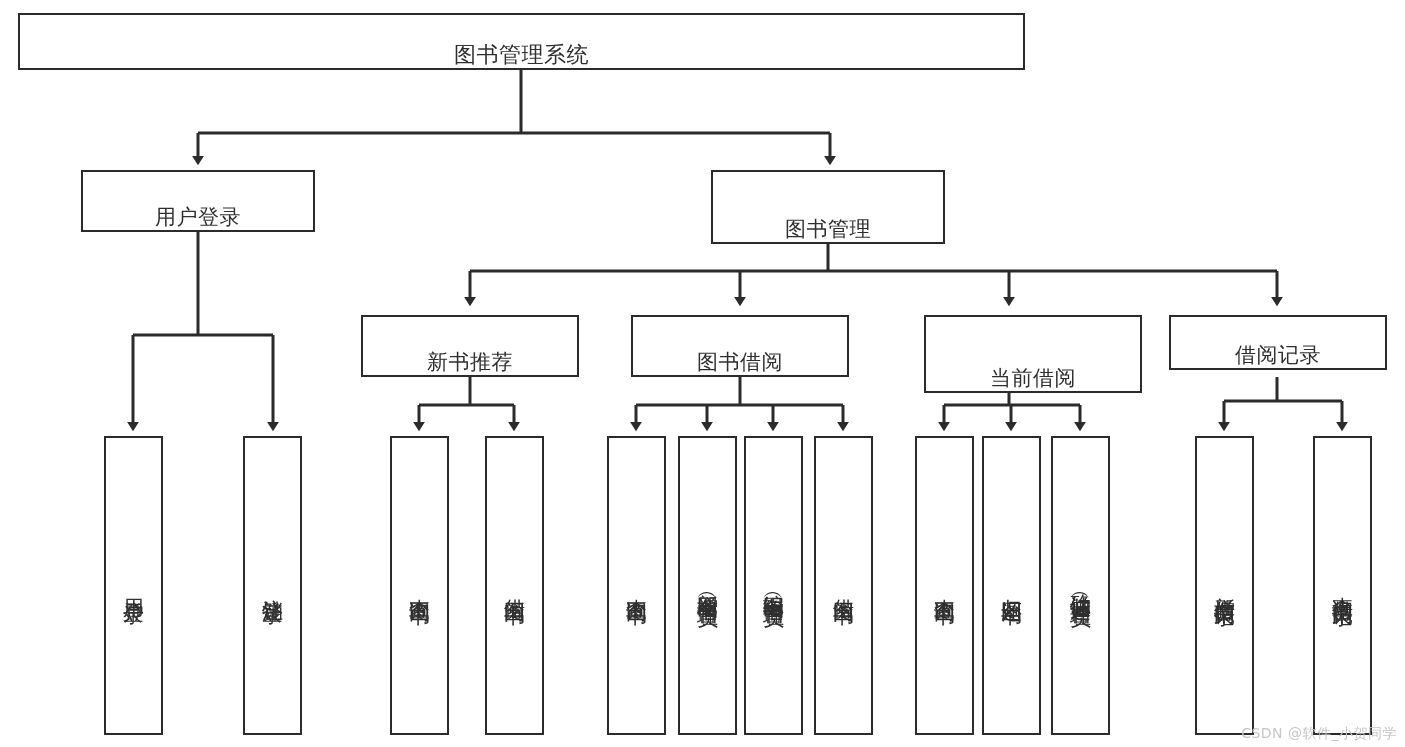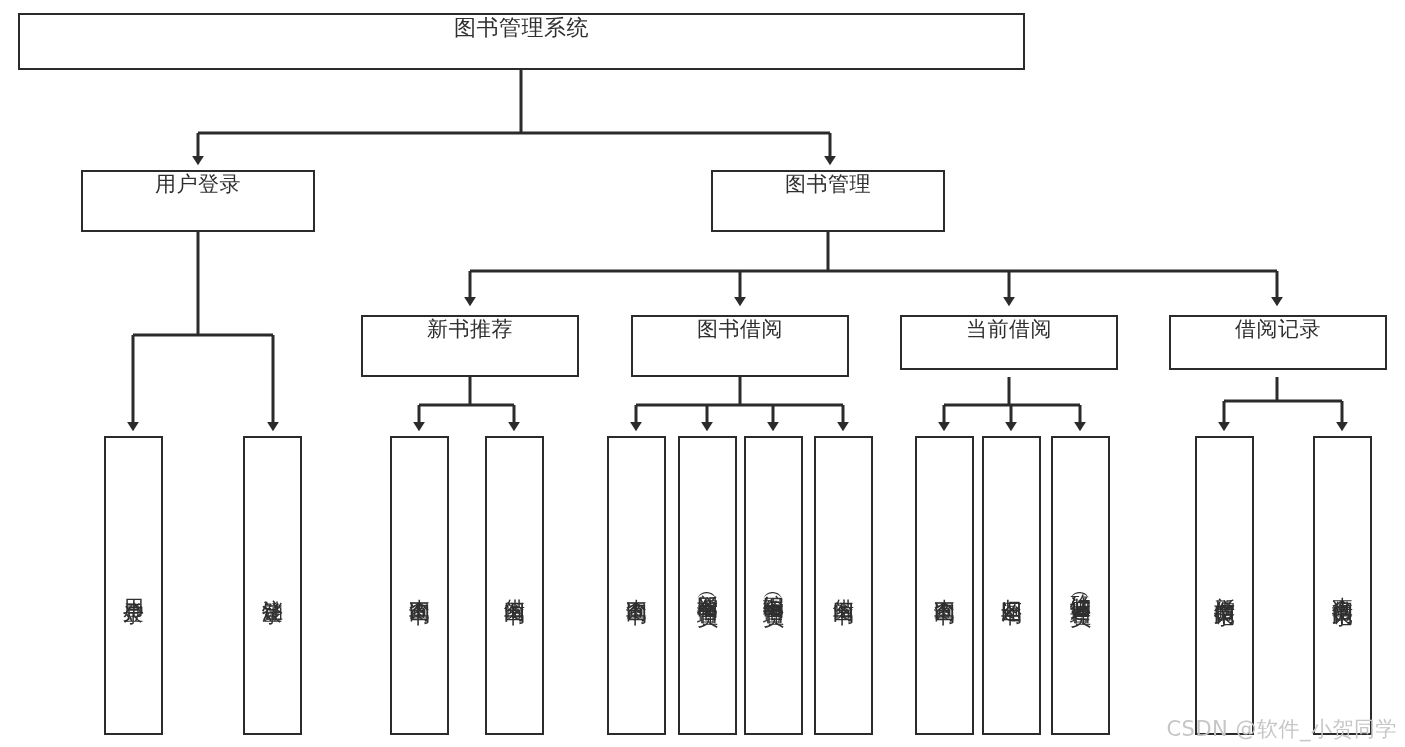--- a/index.html
+++ b/index.html
@@ -24,21 +24,21 @@
     width: 1405px;
     height: 747px;
     pointer-events: none;
   }
   .node {
     position: absolute;
     box-sizing: border-box;
     background: #ffffff;
     border: 2px solid #2b2b2b;
     display: flex;
-    align-items: flex-start;
+    align-items: flex-end;
     justify-content: center;
     color: #2f2f2f;
   }
   .node .label {
     display: block;
     text-align: center;
     line-height: 1.18;
     letter-spacing: 0.5px;
     white-space: nowrap;
   }
@@ -59,21 +59,21 @@
     text-orientation: upright;
     font-size: 21px;
     line-height: 1.05;
     letter-spacing: 2px;
     white-space: nowrap;
   }
   .watermark {
     position: absolute;
     right: 8px;
     bottom: 4px;
-    font-size: 21px;
+    font-size: 14px;
     color: #c6c6c6;
     letter-spacing: 0.5px;
     white-space: nowrap;
     user-select: none;
   }
 </style>
 </head>
 <body>
 
 <div id="canvas">
@@ -129,33 +129,33 @@
   </svg>
 
   <div class="node horiz root" style="left:18px; top:13px; width:1007px; height:57px;">
     <span class="label">图书管理系统</span>
   </div>
 
   <div class="node horiz" style="left:81px; top:170px; width:234px; height:62px;">
     <span class="label">用户登录</span>
   </div>
 
-  <div class="node horiz" style="left:711px; top:170px; width:234px; height:62px;">
+  <div class="node horiz" style="left:711px; top:170px; width:234px; height:74px;">
     <span class="label">图书管理</span>
   </div>
 
   <div class="node horiz" style="left:631px; top:315px; width:218px; height:62px;">
     <span class="label">图书借阅</span>
   </div>
 
   <div class="node horiz" style="left:361px; top:315px; width:218px; height:62px;">
     <span class="label">新书推荐</span>
   </div>
 
-  <div class="node horiz" style="left:900px; top:315px; width:218px; height:55px;">
+  <div class="node horiz" style="left:924px; top:315px; width:218px; height:78px;">
     <span class="label">当前借阅</span>
   </div>
 
   <div class="node horiz" style="left:1169px; top:315px; width:218px; height:55px;">
     <span class="label">借阅记录</span>
   </div>
 
   <div class="node vert" style="left:104px; top:436px; width:59px; height:299px;">
     <span class="label">用户登录</span>
   </div>

